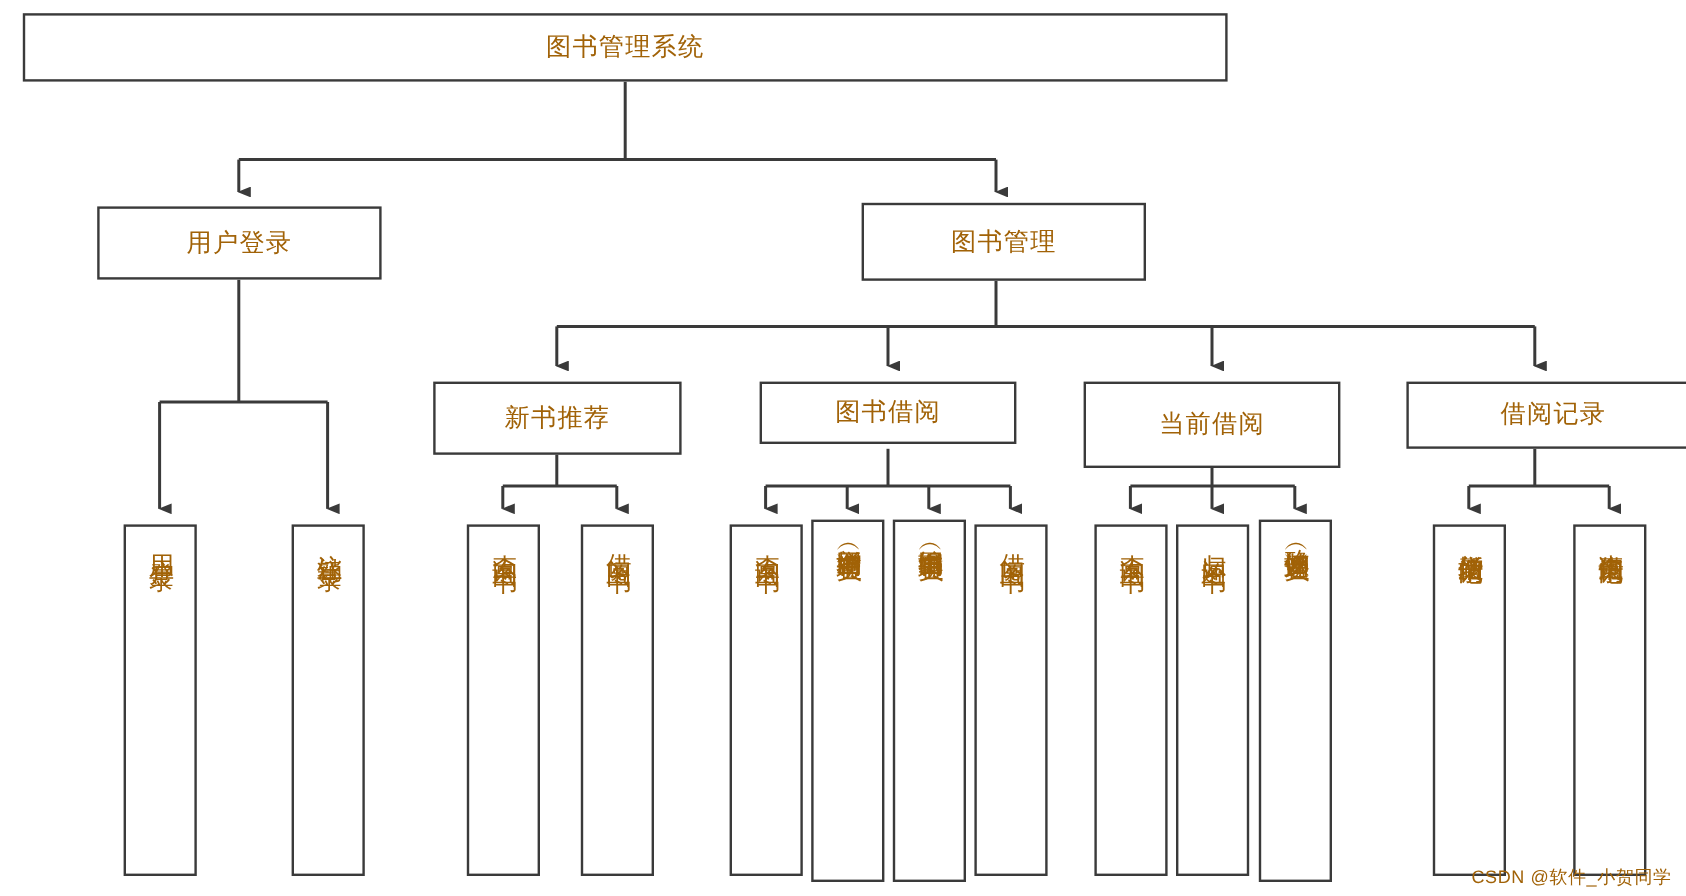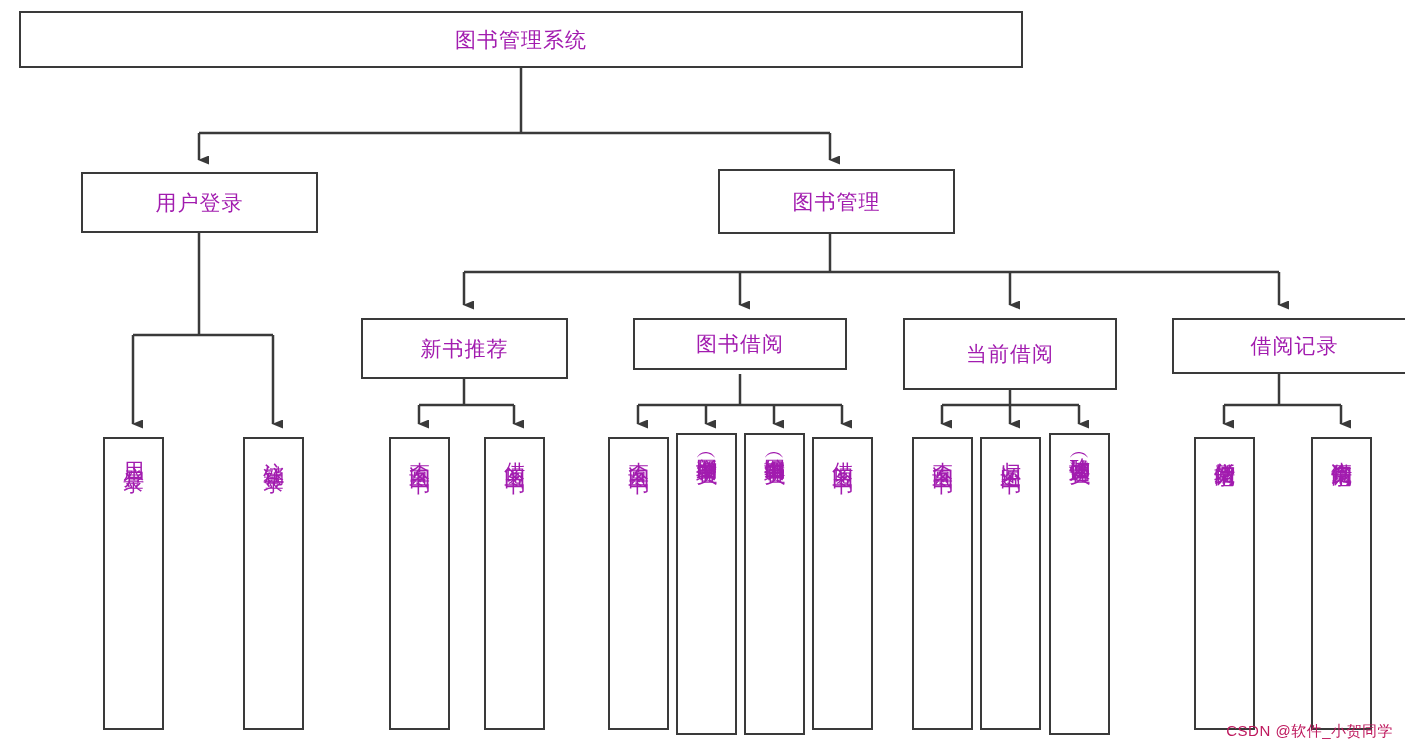--- a/index.html
+++ b/index.html
@@ -1,23 +1,23 @@
 <!DOCTYPE html>
 <html><head>
 <meta charset="utf-8">
 <style>
   html,body{margin:0;padding:0;background:#ffffff;}
   body{font-family:"Liberation Sans","DejaVu Sans",sans-serif;}
   #canvas{position:relative;width:1405px;height:747px;background:#ffffff;overflow:hidden;}
-  .node{position:absolute;box-sizing:border-box;background:#ffffff;border:2.5px solid #3a3a3a;display:flex;align-items:center;justify-content:center;text-align:center;color:#a21caf;}
+  .node{position:absolute;box-sizing:border-box;background:#ffffff;border:2.5px solid #3a3a3a;display:flex;align-items:center;justify-content:center;text-align:center;color:#a16207;}
   .node.h{font-size:21px;letter-spacing:1px;line-height:1.2;}
   .node.v{writing-mode:vertical-rl;text-orientation:upright;font-size:21px;letter-spacing:4px;line-height:1.25;padding-top:6px;padding-bottom:6px;justify-content:flex-start;align-items:center;}
   .node.v.tight{letter-spacing:1px;}
   svg#wires{position:absolute;left:0;top:0;width:1405px;height:747px;pointer-events:none;}
-  #watermark{position:absolute;right:12px;bottom:6px;font-size:15px;color:#be185d;white-space:nowrap;letter-spacing:0.5px;}
+  #watermark{position:absolute;right:12px;bottom:6px;font-size:15px;color:#a16207;white-space:nowrap;letter-spacing:0.5px;}
 </style>
 </head>
 <body>
 
 <div id="canvas">
 
   <svg id="wires" viewBox="0 0 1405 747">
     <defs>
       <marker id="arr" markerWidth="9" markerHeight="11" refX="4.5" refY="10" orient="auto" markerUnits="userSpaceOnUse">
         <path d="M0,0 L9,0 L4.5,11 Z" fill="#3a3a3a"></path>

